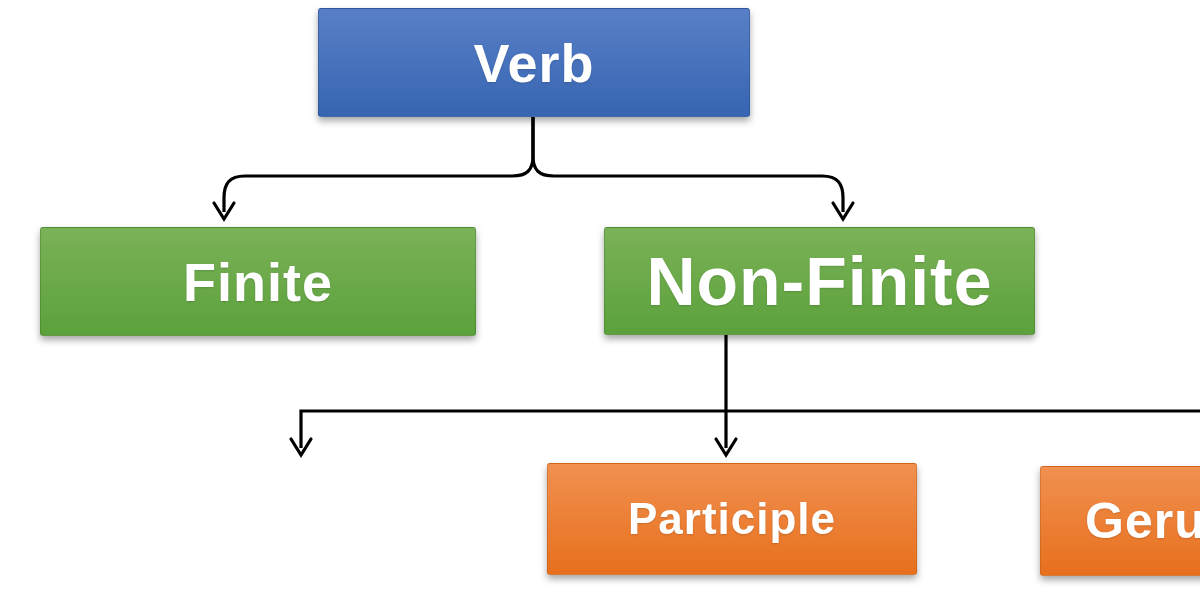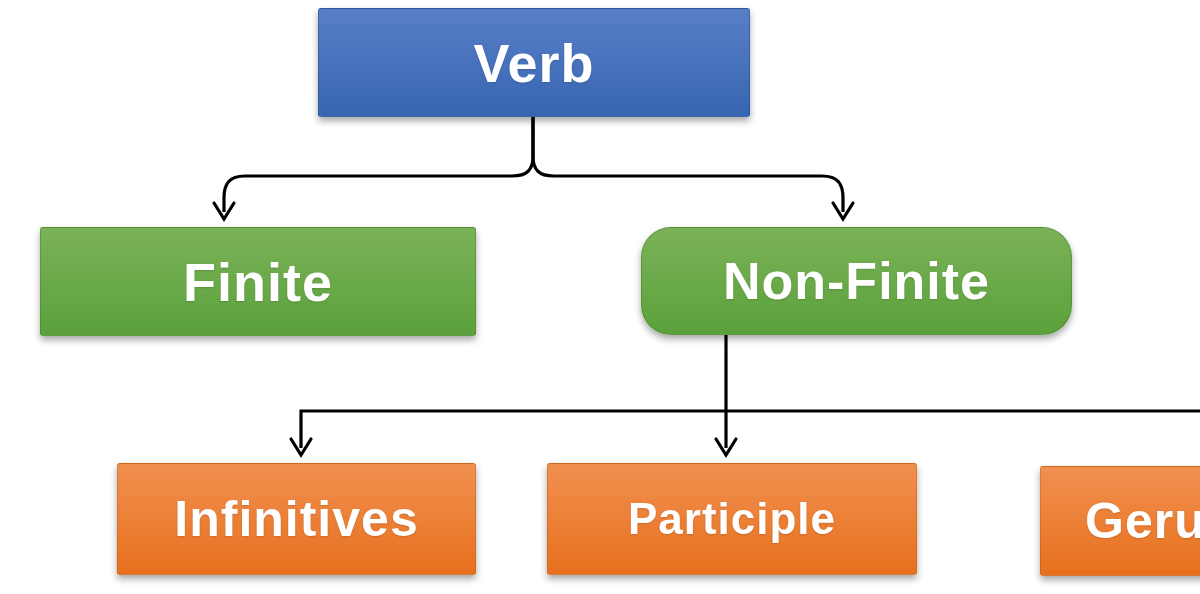--- a/index.html
+++ b/index.html
@@ -56,21 +56,21 @@
   .node--green {
     background: linear-gradient(to bottom, var(--green-top, #7bb258), var(--green-bottom, #5ba13b));
     border: 1px solid rgba(50,100,30,0.3);
   }
   .node--orange {
     background: linear-gradient(to bottom, var(--orange-top, #f19050), var(--orange-bottom, #e7701d));
     border: 1px solid rgba(160,80,10,0.3);
   }
   .node--verb        { left: 318px; top: 8px;   width: 430px; height: 107px; font-size: 54px; }
   .node--finite      { left: 8px;   top: 227px; width: 434px; height: 107px; font-size: 54px; margin-left: 32px; }
-  .node--non-finite  { left: 641px; top: 227px; width: 429px; height: 106px; font-size: 52px; border-radius: 30px; }
+  .node--non-finite  { left: 604px; top: 227px; width: 429px; height: 106px; font-size: 68px; }
   .node--infinitives { left: 117px; top: 463px; width: 357px; height: 110px; font-size: 50px; }
   .node--participle  { left: 547px; top: 463px; width: 368px; height: 110px; font-size: 44px; }
   .node--gerund      { left: 1040px; top: 466px; width: 382px; height: 110px; font-size: 50px;
                        justify-content: flex-start; padding-left: 44px; box-sizing: border-box; }
 </style>
 </head>
 <body>
 
 <div class="canvas">
 
@@ -94,23 +94,20 @@
   </div>
 
   <div class="node node--green node--finite">
     <span>Finite</span>
   </div>
 
   <div class="node node--green node--non-finite">
     <span>Non-Finite</span>
   </div>
 
-  <div class="node node--orange node--infinitives">
-    <span>Infinitives</span>
-  </div>
 
   <div class="node node--orange node--participle">
     <span>Participle</span>
   </div>
 
   <div class="node node--orange node--gerund">
     <span>Gerund</span>
   </div>
 
 </div>

